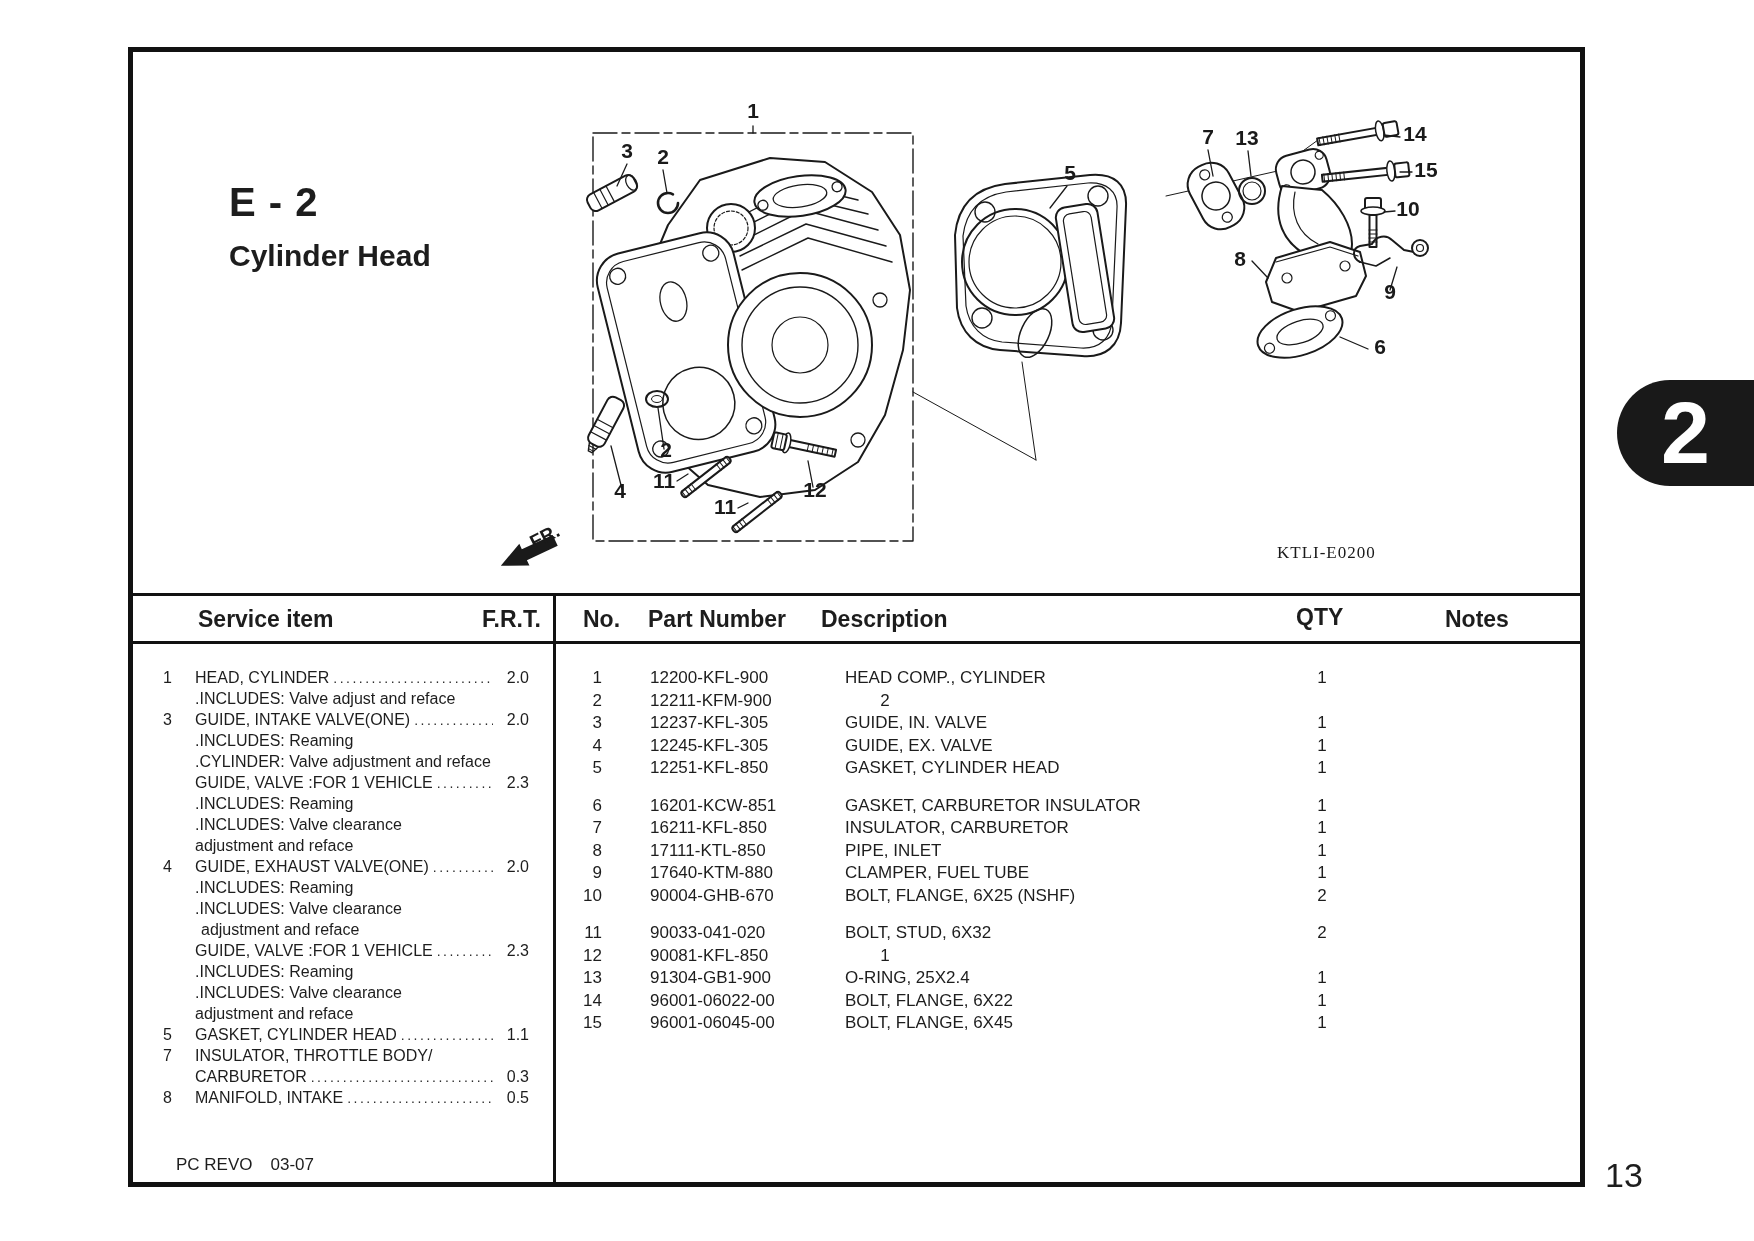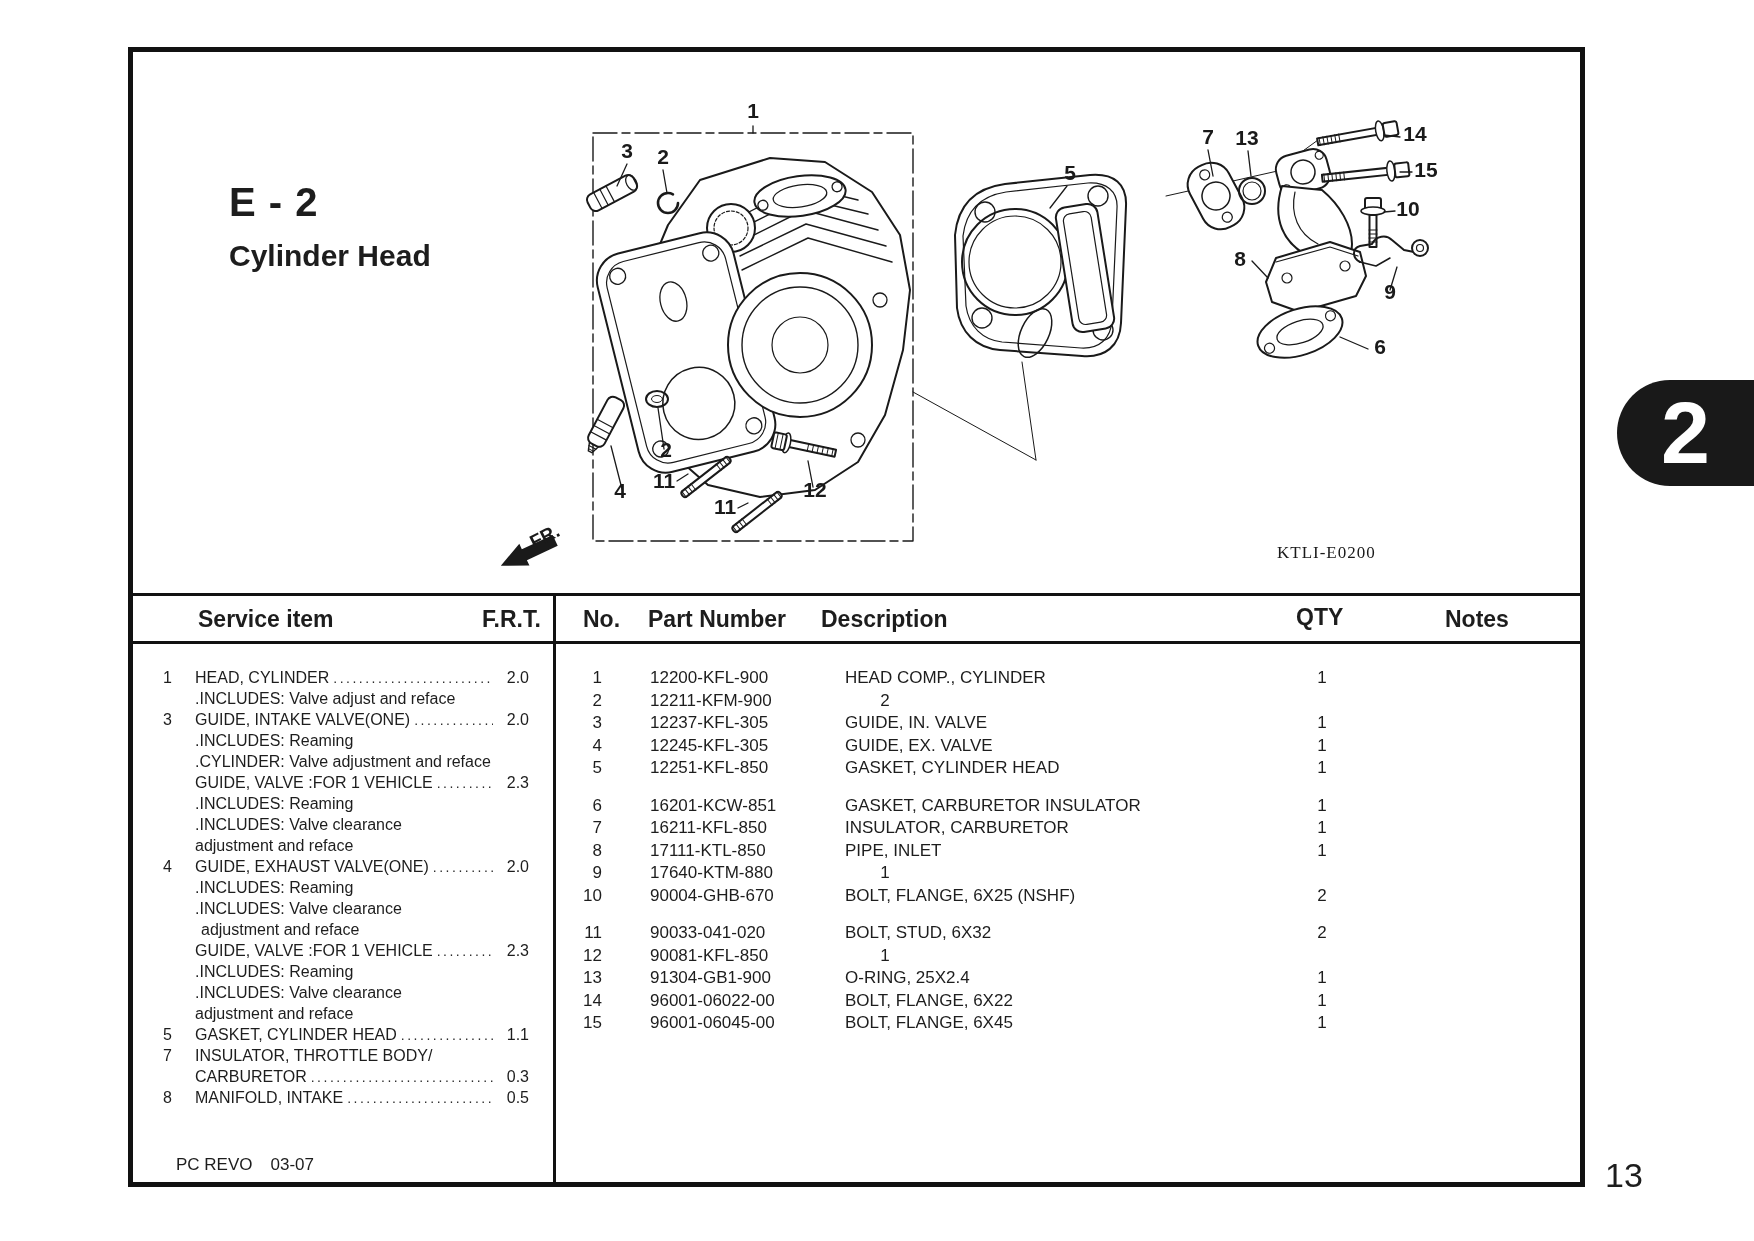--- a/index.html
+++ b/index.html
@@ -286,21 +286,21 @@
       </div>
     <div id="parts-rows">
         <div class="prow"><span class="pno">1</span><span class="ppart">12200-KFL-900</span><span class="pdesc">HEAD COMP., CYLINDER</span><span class="pqty">1</span><span class="pnotes"></span></div>
         <div class="prow"><span class="pno">2</span><span class="ppart">12211-KFM-900</span><span class="pqty">2</span><span class="pnotes"></span></div>
         <div class="prow"><span class="pno">3</span><span class="ppart">12237-KFL-305</span><span class="pdesc">GUIDE, IN. VALVE</span><span class="pqty">1</span><span class="pnotes"></span></div>
         <div class="prow"><span class="pno">4</span><span class="ppart">12245-KFL-305</span><span class="pdesc">GUIDE, EX. VALVE</span><span class="pqty">1</span><span class="pnotes"></span></div>
         <div class="prow"><span class="pno">5</span><span class="ppart">12251-KFL-850</span><span class="pdesc">GASKET, CYLINDER HEAD</span><span class="pqty">1</span><span class="pnotes"></span></div>
         <div class="prow gap"><span class="pno">6</span><span class="ppart">16201-KCW-851</span><span class="pdesc">GASKET, CARBURETOR INSULATOR</span><span class="pqty">1</span><span class="pnotes"></span></div>
         <div class="prow"><span class="pno">7</span><span class="ppart">16211-KFL-850</span><span class="pdesc">INSULATOR, CARBURETOR</span><span class="pqty">1</span><span class="pnotes"></span></div>
         <div class="prow"><span class="pno">8</span><span class="ppart">17111-KTL-850</span><span class="pdesc">PIPE, INLET</span><span class="pqty">1</span><span class="pnotes"></span></div>
-        <div class="prow"><span class="pno">9</span><span class="ppart">17640-KTM-880</span><span class="pqty">1</span><span class="pnotes"></span></div>
+        <div class="prow"><span class="pno">9</span><span class="ppart">17640-KTM-880</span><span class="pdesc">CLAMPER, FUEL TUBE</span><span class="pqty">1</span><span class="pnotes"></span></div>
         <div class="prow"><span class="pno">10</span><span class="ppart">90004-GHB-670</span><span class="pdesc">BOLT, FLANGE, 6X25 (NSHF)</span><span class="pqty">2</span><span class="pnotes"></span></div>
         <div class="prow gap"><span class="pno">11</span><span class="ppart">90033-041-020</span><span class="pdesc">BOLT, STUD, 6X32</span><span class="pqty">2</span><span class="pnotes"></span></div>
         <div class="prow"><span class="pno">12</span><span class="ppart">90081-KFL-850</span><span class="pqty">1</span><span class="pnotes"></span></div>
         <div class="prow"><span class="pno">13</span><span class="ppart">91304-GB1-900</span><span class="pdesc">O-RING, 25X2.4</span><span class="pqty">1</span><span class="pnotes"></span></div>
         <div class="prow"><span class="pno">14</span><span class="ppart">96001-06022-00</span><span class="pdesc">BOLT, FLANGE, 6X22</span><span class="pqty">1</span><span class="pnotes"></span></div>
         <div class="prow"><span class="pno">15</span><span class="ppart">96001-06045-00</span><span class="pdesc">BOLT, FLANGE, 6X45</span><span class="pqty">1</span><span class="pnotes"></span></div>
       </div>
 
     <div class="footer-left">
       <span>PC REVO</span><span class="date">03-07</span>

